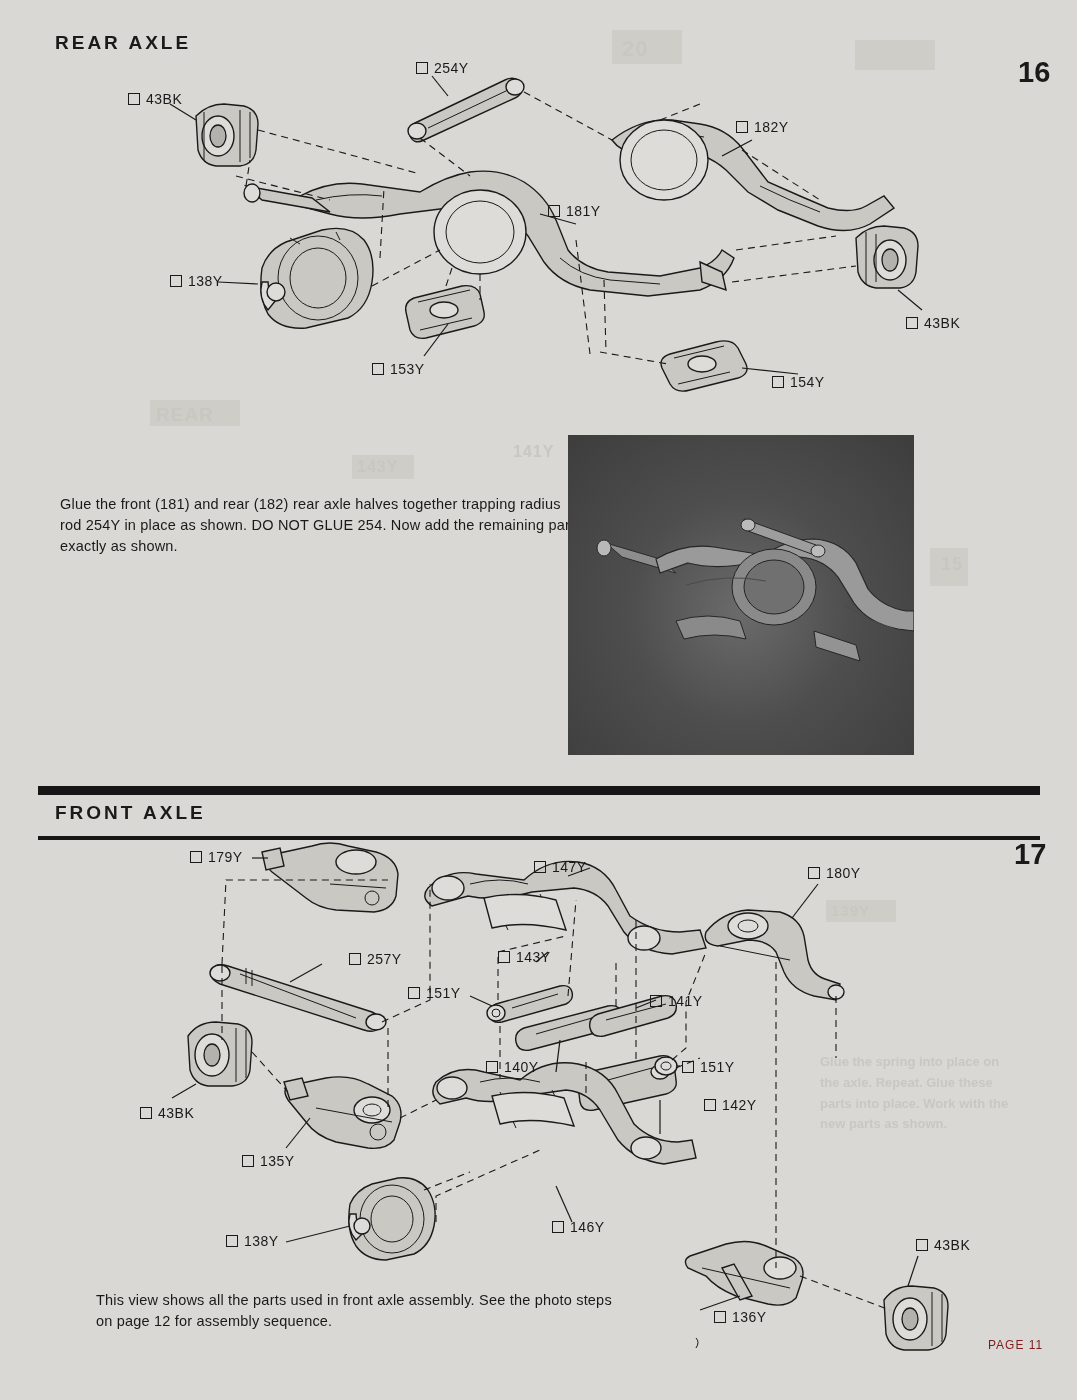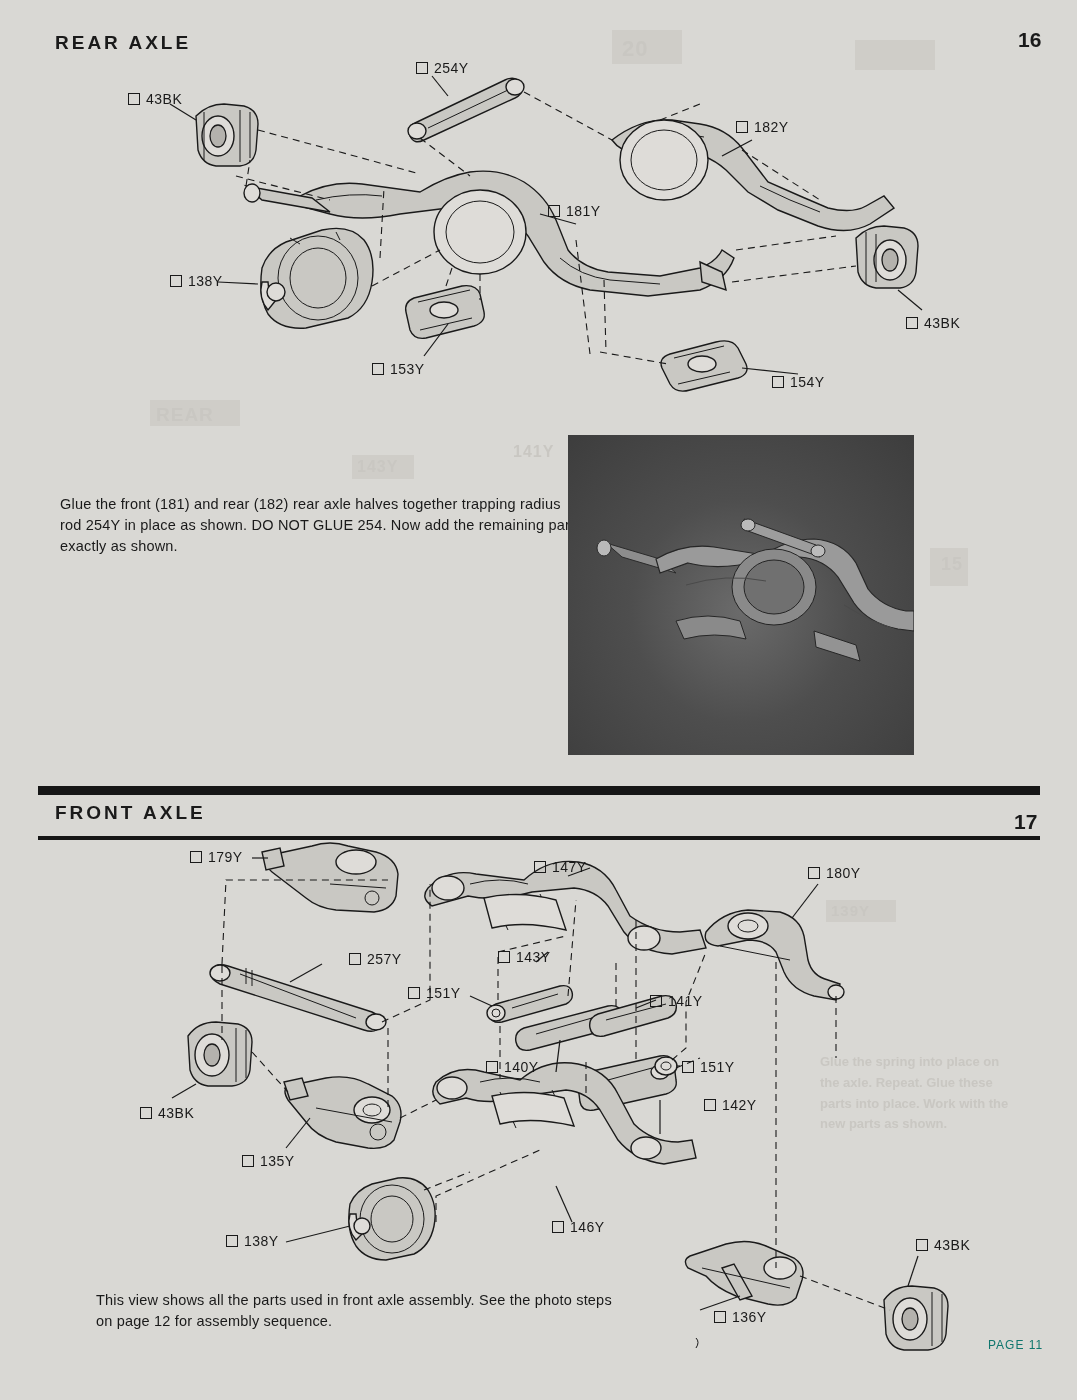--- a/index.html
+++ b/index.html
@@ -31,22 +31,23 @@
   }
 
   .section-title{
     position:absolute;
     font-size:19px;
     font-weight:bold;
     letter-spacing:3px;
   }
   .page-num{
     position:absolute;
-    font-size:21px;
+    font-size:29px;
     font-weight:bold;
+    margin-top:28px;
   }
   .rule{
     position:absolute;
     background:#161616;
   }
 
   .cb{
     position:absolute;
     font-size:14px;
     white-space:nowrap;
@@ -90,21 +91,21 @@
   }
   .photo .vign{
     position:absolute;inset:0;
     background:radial-gradient(ellipse at 50% 55%, #6b6b6b 0%, #4e4e4e 45%, #3d3d3d 100%);
   }
 
   .pagefoot{
     position:absolute;
     font-size:12px;
     letter-spacing:1px;
-    color:#0f766e;
+    color:#7f1d1d;
   }
 
   svg.art{position:absolute;left:0;top:0;width:1077px;height:1400px;pointer-events:none;}
   .ln{stroke:#1a1a1a;fill:none;}
   .dash{stroke:#1a1a1a;fill:none;stroke-dasharray:7 5;stroke-width:1.1;}
   .fillg{fill:#c9c8c3;stroke:#1a1a1a;stroke-width:1.4;}
   .fillw{fill:#dedcd8;stroke:#1a1a1a;stroke-width:1.4;}
   .filld{fill:#b4b2ad;stroke:#1a1a1a;stroke-width:1.3;}
   .thin{stroke:#1a1a1a;fill:none;stroke-width:1;}
 </style>

